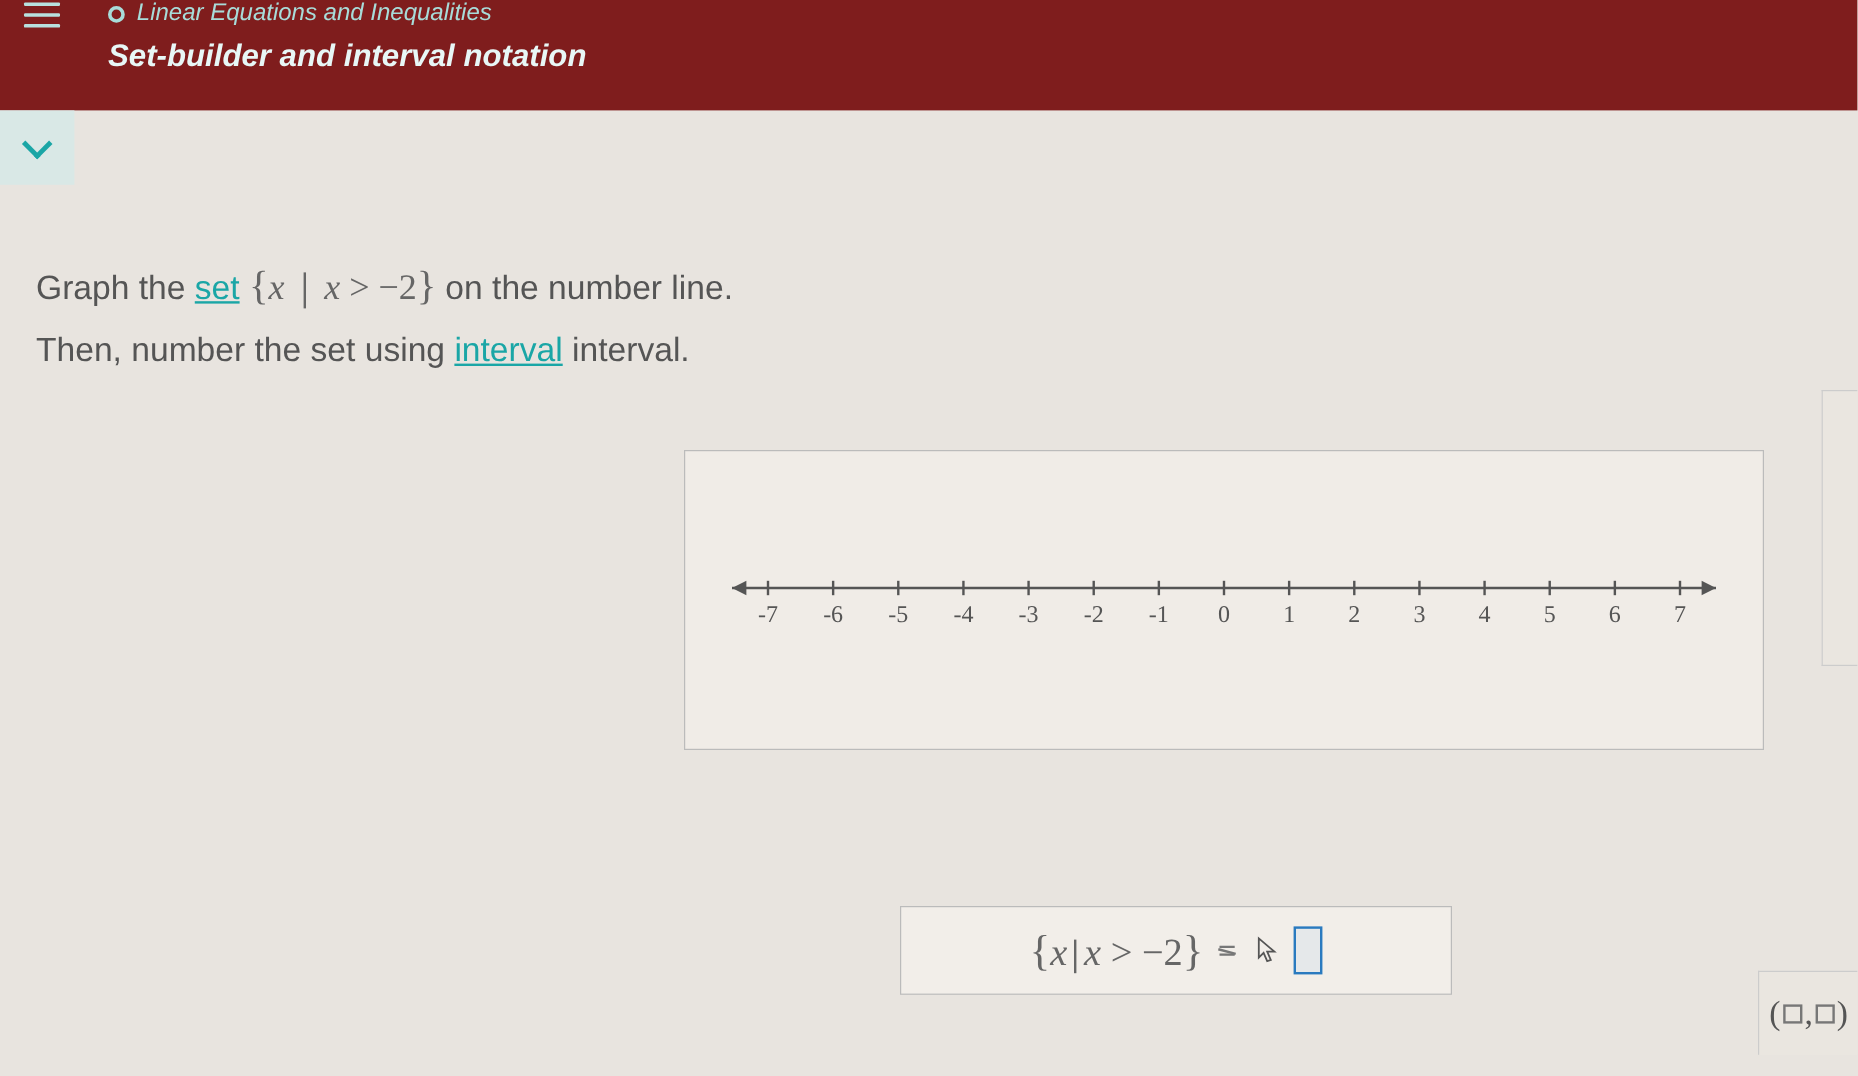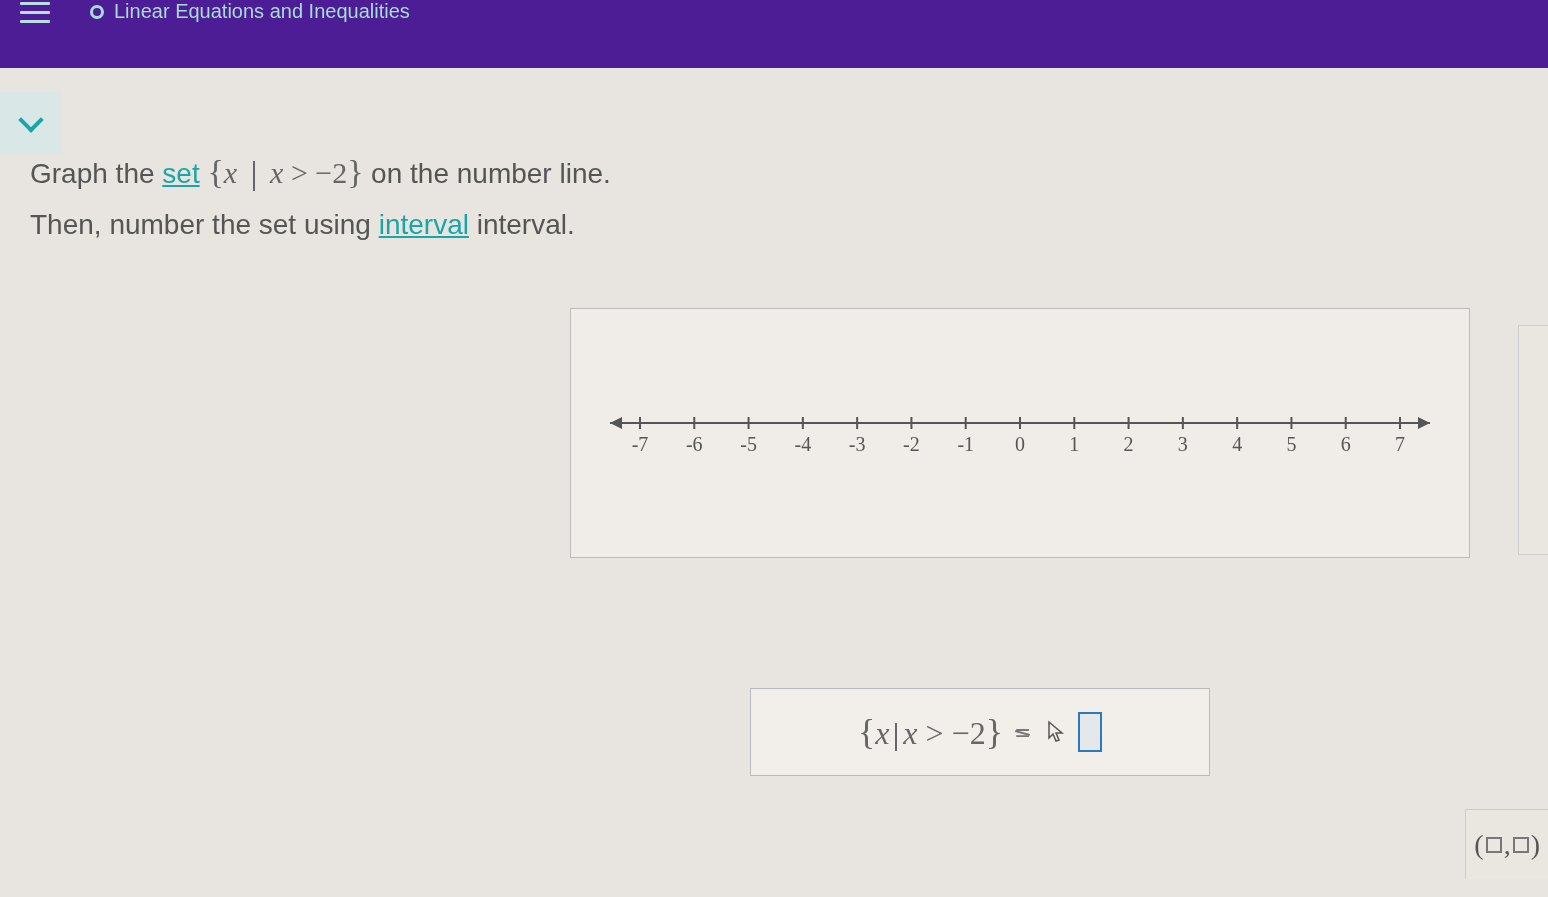--- a/index.html
+++ b/index.html
@@ -5,26 +5,27 @@
     * { margin: 0; padding: 0; box-sizing: border-box; }
     body {
       font-family: Arial, Helvetica, sans-serif;
       background: #e8e4df;
       width: 1548px;
       height: 897px;
       overflow: hidden;
       position: relative;
     }
     .header {
-      background: #4c1d95;
+      background: #7f1d1d;
       color: #d4f0ee;
       padding: 0 20px;
-      height: 68px;
+      height: 92px;
       display: flex;
       align-items: flex-start;
+      font-style: italic;
     }
     .menu-lines {
       display: flex;
       flex-direction: column;
       gap: 6px;
       margin-top: 2px;
       margin-right: 40px;
     }
     .menu-lines span {
       display: block;
@@ -71,21 +72,21 @@
     }
     .expand-chevron {
       width: 18px;
       height: 18px;
       border-right: 4px solid #1aa6a6;
       border-bottom: 4px solid #1aa6a6;
       transform: rotate(45deg);
       margin-top: -6px;
     }
     .content {
-      padding: 75px 30px 30px 30px;
+      padding: 118px 30px 30px 30px;
       color: #4a4a4a;
     }
     .question-text {
       font-size: 28px;
       line-height: 1.7;
       color: #555;
     }
     .question-text .link-style {
       color: #1aa6a6;
       text-decoration: underline;
@@ -109,21 +110,21 @@
       position: relative;
       display: flex;
       align-items: center;
       justify-content: center;
       cursor: pointer;
     }
     .number-line { width: 840px; }
     .input-area {
       margin: 130px 0 0 720px;
       width: 460px;
-      height: 88px;
+      height: 74px;
       border: 1px solid #bbb;
       background: #f2eee9;
       display: flex;
       align-items: center;
       justify-content: center;
       gap: 12px;
       position: relative;
     }
     .input-math {
       font-family: 'Times New Roman', serif;
@@ -205,20 +206,21 @@
   <div class="menu-lines">
     <span></span>
       <span></span>
       <span></span>
   </div>
   <div class="header-text">
     <div class="chapter-title">
       <span class="chapter-dot"></span>
       <span>Linear Equations and Inequalities</span>
     </div>
+    <div class="lesson-title">Set-builder and interval notation</div>
   </div>
 </div>
 
 <div class="expand-tab">
   <div class="expand-chevron"></div>
 </div>
 
 <div class="content">
   <div class="question-text">
     <span>Graph the </span>

